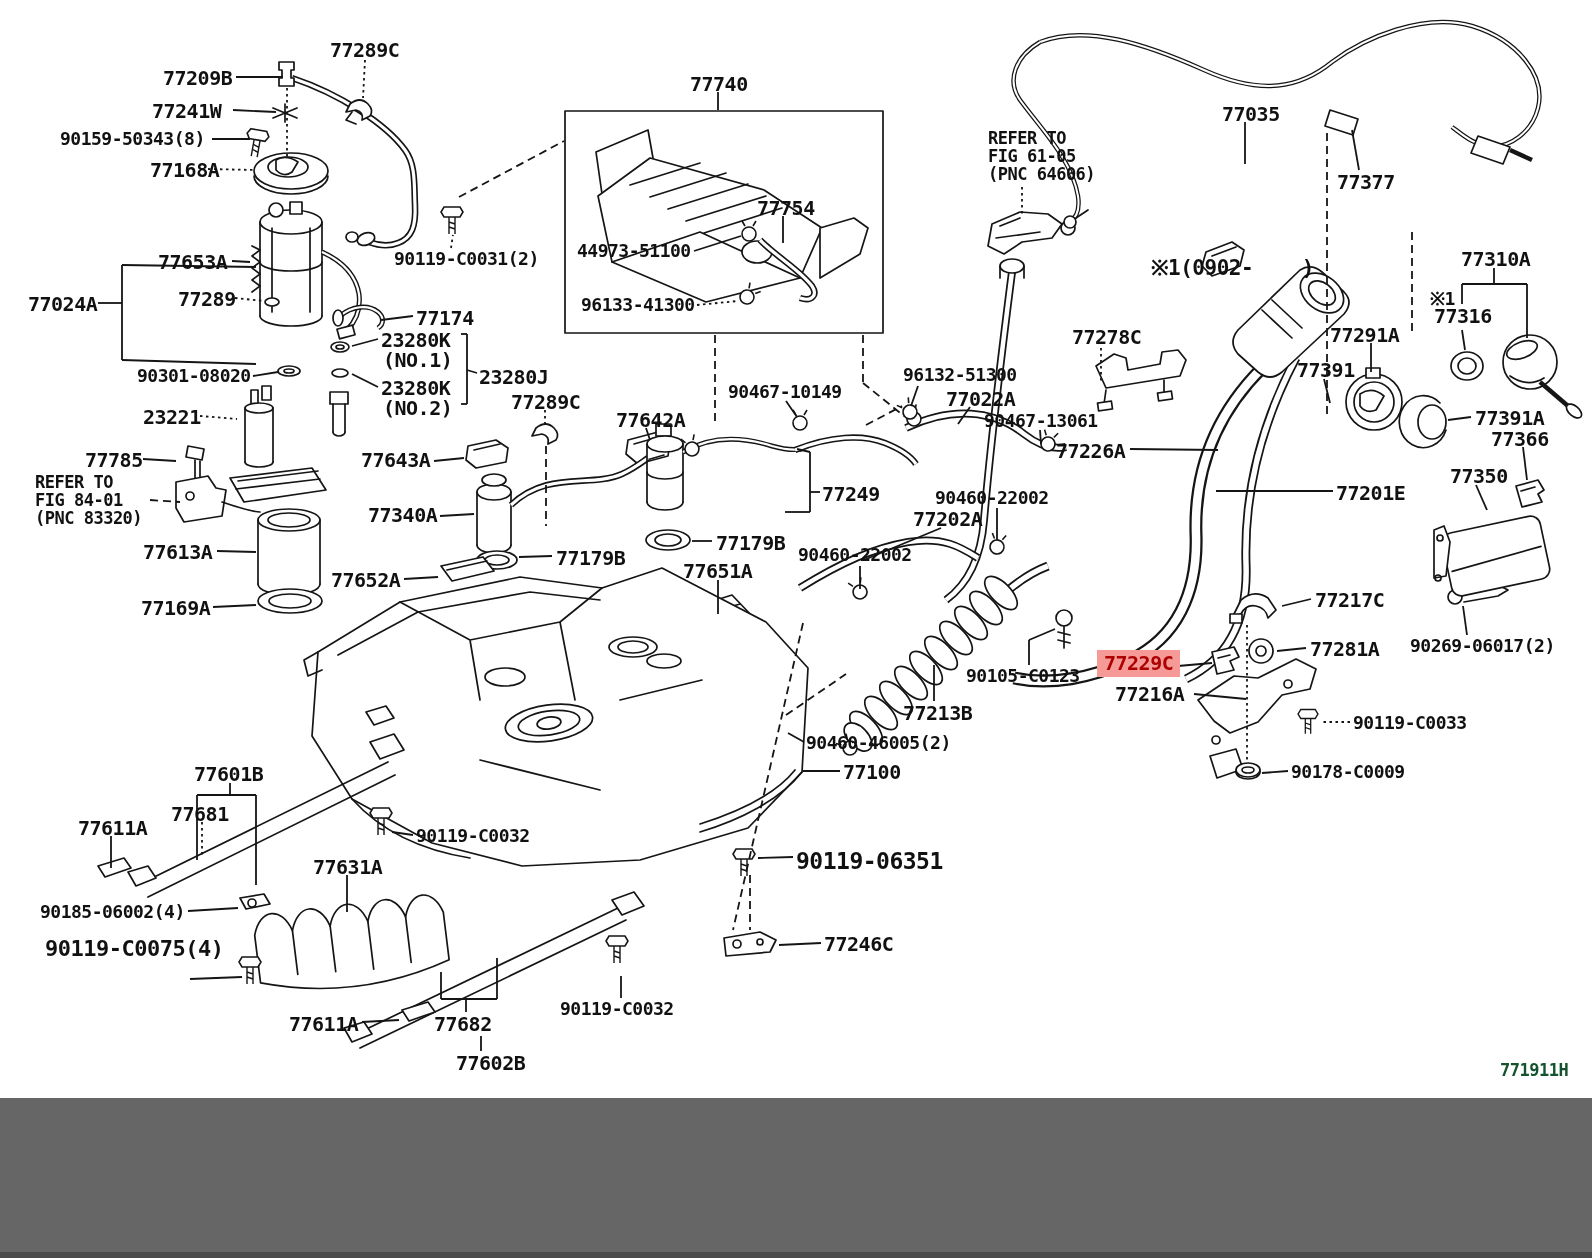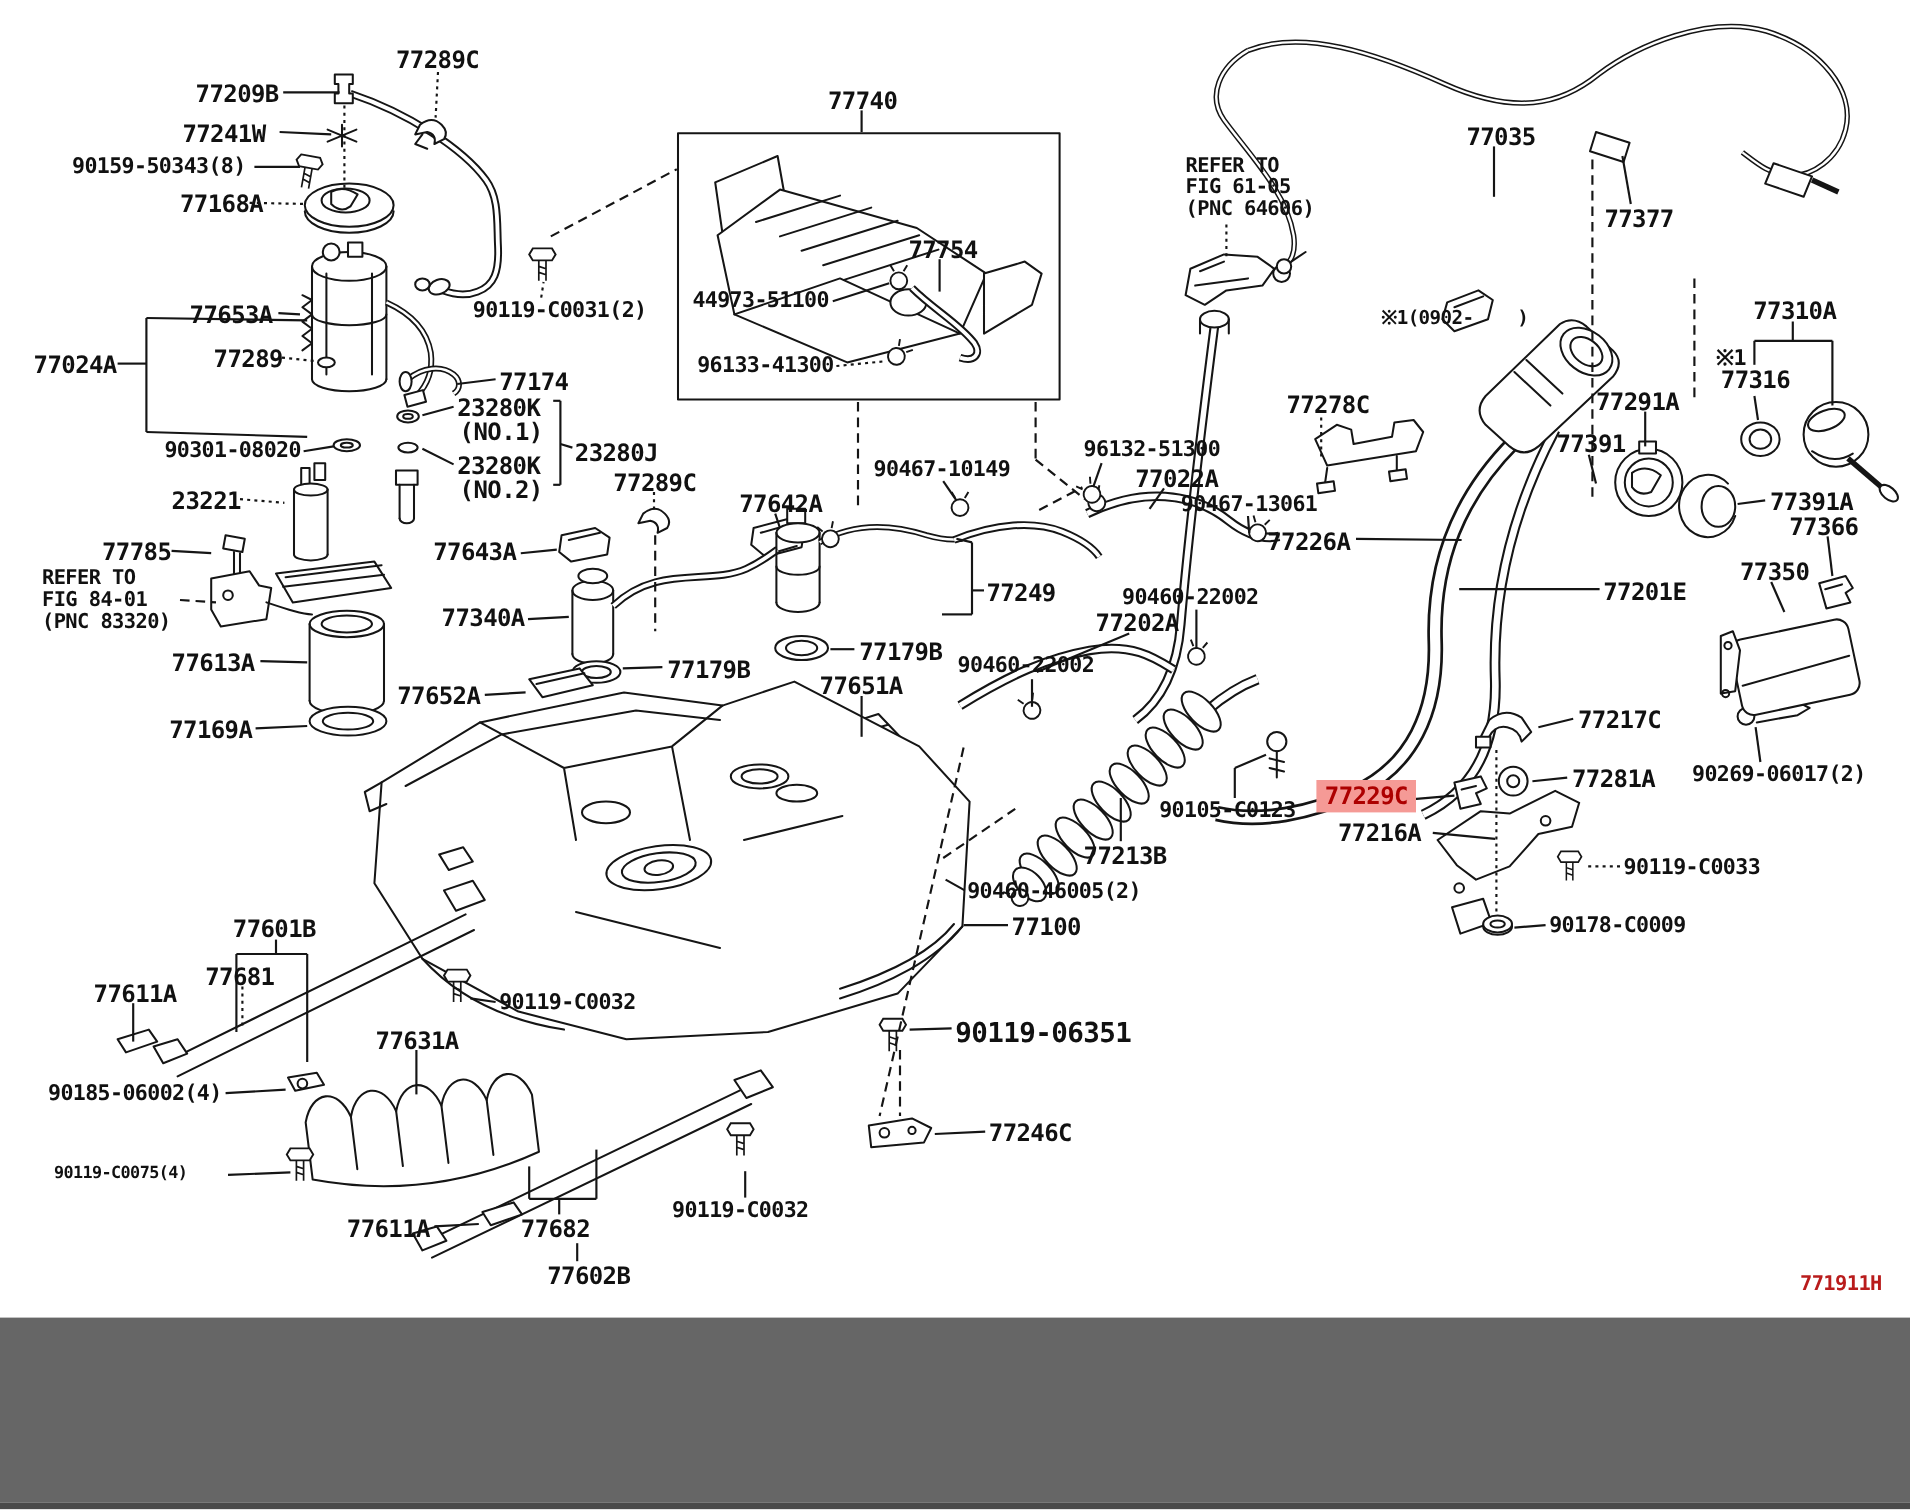--- a/index.html
+++ b/index.html
@@ -10,21 +10,21 @@
   .lnf{fill:#ffffff;stroke:#151515;stroke-width:1.7;stroke-linejoin:round;}
   .t13{fill:none;stroke:#151515;stroke-width:13;}  .t13i{fill:none;stroke:#fff;stroke-width:8.5;}
   .t9{fill:none;stroke:#151515;stroke-width:9;}    .t9i{fill:none;stroke:#fff;stroke-width:5.5;}
   .t8{fill:none;stroke:#151515;stroke-width:8;}    .t8i{fill:none;stroke:#fff;stroke-width:4.5;}
   .t6{fill:none;stroke:#151515;stroke-width:6.5;}  .t6i{fill:none;stroke:#fff;stroke-width:3.2;}
   .t5{fill:none;stroke:#151515;stroke-width:5;}    .t5i{fill:none;stroke:#fff;stroke-width:2.2;}
   .t45{fill:none;stroke:#151515;stroke-width:4.5;} .t45i{fill:none;stroke:#fff;stroke-width:2;}
   .plabel{position:absolute;font-weight:700;font-size:20px;line-height:1.05;color:#111;
           letter-spacing:-0.5px;white-space:pre;}
   .plabel.hl{padding:3px 7px;}
-  #footnote{position:absolute;font-weight:700;font-size:17px;color:#b91c1c;letter-spacing:-0.5px;}
+  #footnote{position:absolute;font-weight:700;font-size:17px;color:#14532d;letter-spacing:-0.5px;}
   #banner{position:absolute;left:0;top:1098px;width:1592px;height:154px;}
   #bannerStrip{position:absolute;left:0;top:1252px;width:1592px;height:6px;}
 </style>
 </head>
 <body>
 
 <div id="screen">
 
   <svg id="artwork" width="1592" height="1098" viewBox="0 0 1592 1098">
     <defs>
@@ -448,21 +448,21 @@
     <div class="plabel" style="left: 361px; top: 450px;">77643A</div>
     <div class="plabel" style="left: 368px; top: 505px;">77340A</div>
     <div class="plabel" style="left: 556px; top: 548px;">77179B</div>
     <div class="plabel" style="left: 716px; top: 533px;">77179B</div>
     <div class="plabel" style="left: 683px; top: 561px;">77651A</div>
     <div class="plabel" style="left: 988px; top: 130px; font-size: 17px;">REFER TO
 FIG 61-05
 (PNC 64606)</div>
     <div class="plabel" style="left: 1222px; top: 104px;">77035</div>
     <div class="plabel" style="left: 1337px; top: 172px;">77377</div>
-    <div class="plabel" style="left: 1151px; top: 257px; font-size: 16px;">※1(0902-    )</div>
+    <div class="plabel" style="left: 1151px; top: 257px; font-size: 21px;">※1(0902-    )</div>
     <div class="plabel" style="left: 1461px; top: 249px;">77310A</div>
     <div class="plabel" style="left: 1430px; top: 290px; font-size: 18px;">※1</div>
     <div class="plabel" style="left: 1434px; top: 306px;">77316</div>
     <div class="plabel" style="left: 1072px; top: 327px; text-align: center;">77278C</div>
     <div class="plabel" style="left: 1330px; top: 325px;">77291A</div>
     <div class="plabel" style="left: 1297px; top: 360px;">77391</div>
     <div class="plabel" style="left: 1475px; top: 408px;">77391A</div>
     <div class="plabel" style="left: 1491px; top: 429px;">77366</div>
     <div class="plabel" style="left: 1450px; top: 466px;">77350</div>
     <div class="plabel" style="left: 1336px; top: 483px;">77201E</div>
@@ -481,21 +481,21 @@
     <div class="plabel" style="left: 843px; top: 762px;">77100</div>
     <div class="plabel" style="left: 1315px; top: 590px;">77217C</div>
     <div class="plabel" style="left: 1310px; top: 639px;">77281A</div>
     <div class="plabel" style="left: 1410px; top: 637px; font-size: 18px;">90269-06017(2)</div>
     <div class="plabel" style="left: 1353px; top: 714px; font-size: 18px;">90119-C0033</div>
     <div class="plabel" style="left: 1291px; top: 763px; font-size: 18px;">90178-C0009</div>
     <div class="plabel" style="left: 194px; top: 764px;">77601B</div>
     <div class="plabel" style="left: 171px; top: 804px;">77681</div>
     <div class="plabel" style="left: 78px; top: 818px;">77611A</div>
     <div class="plabel" style="left: 40px; top: 903px; font-size: 18px;">90185-06002(4)</div>
-    <div class="plabel" style="left: 45px; top: 971px; font-size: 14px;">90119-C0075(4)</div>
+    <div class="plabel" style="left: 45px; top: 937px; font-size: 22px;">90119-C0075(4)</div>
     <div class="plabel" style="left: 313px; top: 857px;">77631A</div>
     <div class="plabel" style="left: 416px; top: 827px; font-size: 18px;">90119-C0032</div>
     <div class="plabel" style="left: 796px; top: 849px; font-size: 23px;">90119-06351</div>
     <div class="plabel" style="left: 824px; top: 934px;">77246C</div>
     <div class="plabel" style="left: 560px; top: 1000px; font-size: 18px;">90119-C0032</div>
     <div class="plabel" style="left: 289px; top: 1014px;">77611A</div>
     <div class="plabel" style="left: 434px; top: 1014px;">77682</div>
     <div class="plabel" style="left: 456px; top: 1053px;">77602B</div>
   </div>
 

